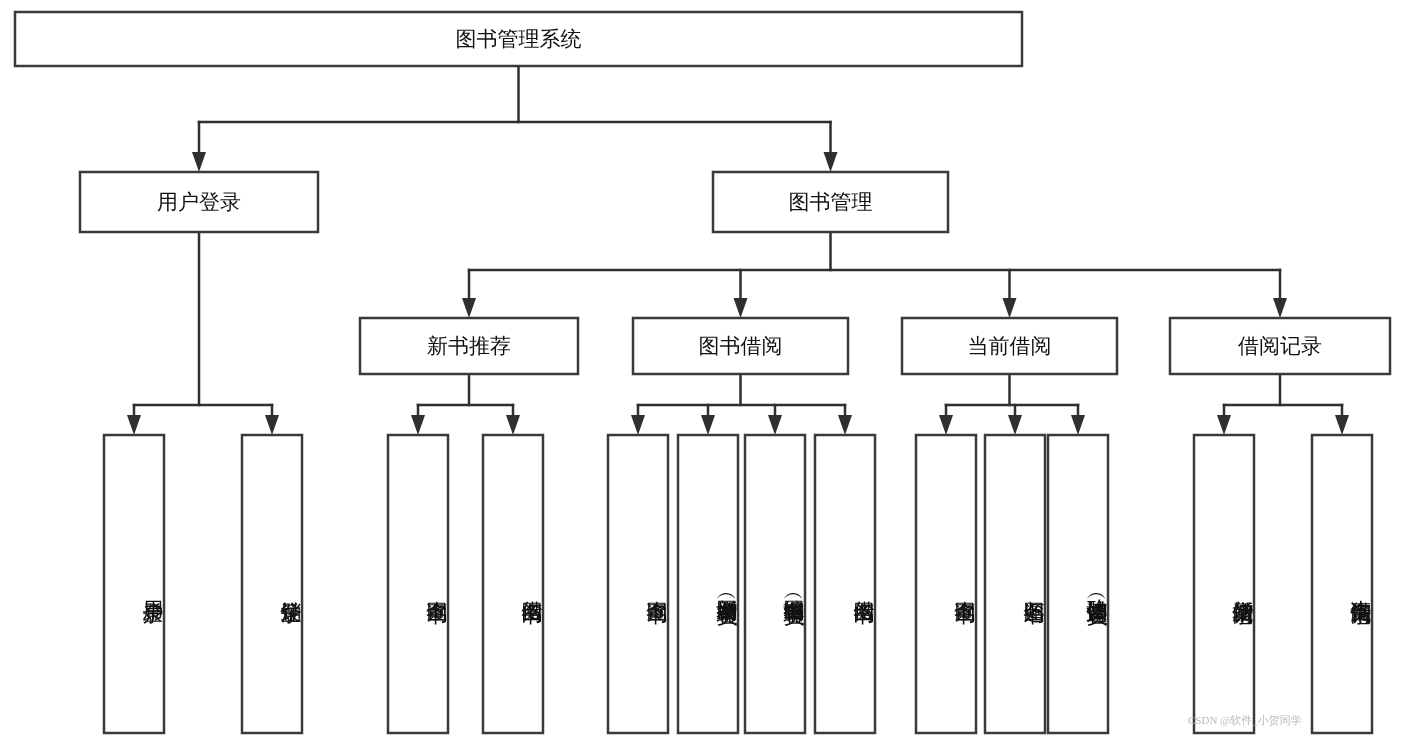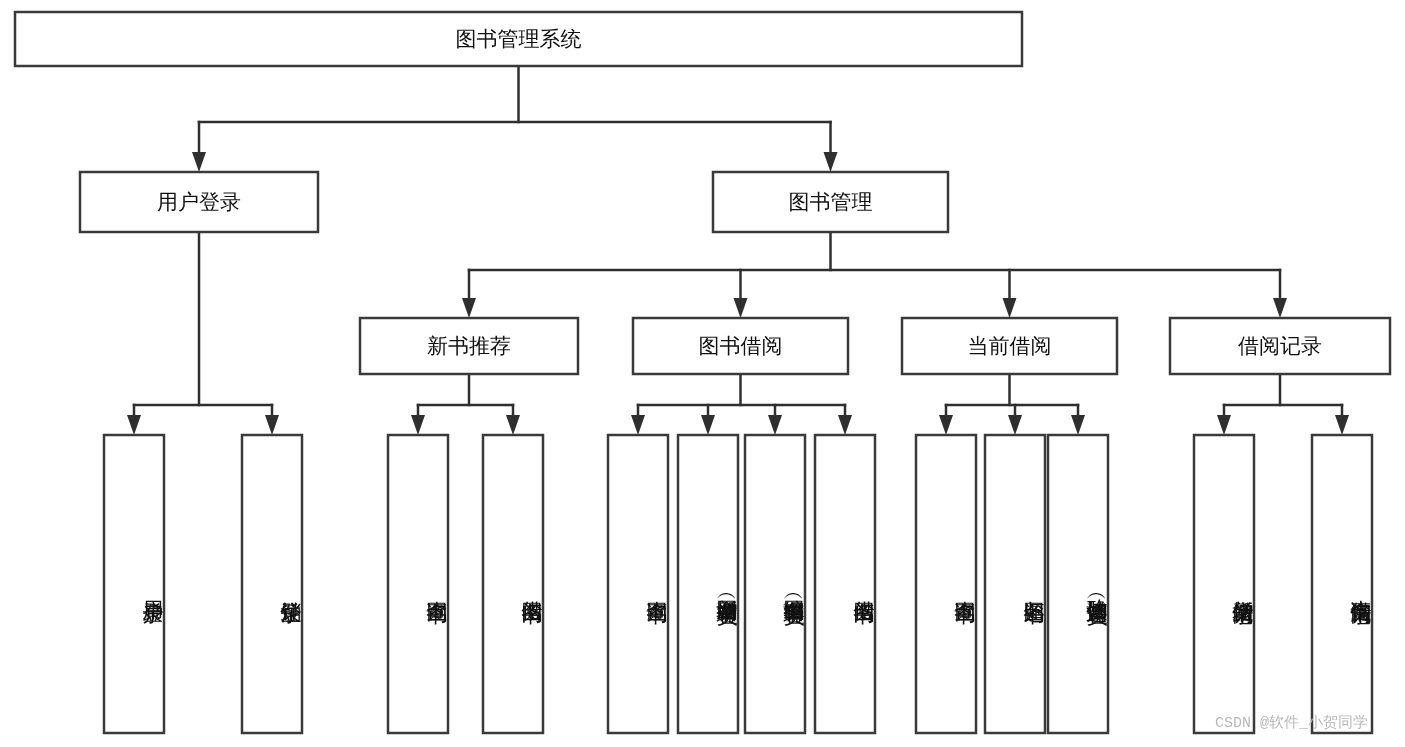--- a/index.html
+++ b/index.html
@@ -61,26 +61,25 @@
     align-items: flex-start;
     justify-content: center;
     white-space: nowrap;
     pointer-events: none;
     user-select: none;
   }
   .watermark {
     position: absolute;
     left: 1188px;
     top: 713px;
-    font-family: Liberation Mono, monospace;
-    font-size: 15px;
+    font-family: Liberation Serif, serif;
+    font-size: 11px;
     color: #b9b9b9;
     white-space: nowrap;
     user-select: none;
-    margin-left: 27px;
   }
 </style>
 </head>
 <body>
 
 <div id="diagram-root">
 
   <svg class="tree-canvas" viewBox="0 0 1405 747">
     <g id="connectors-layer">
         <line x1="518.5" y1="66" x2="518.5" y2="122" class="connector"></line>

